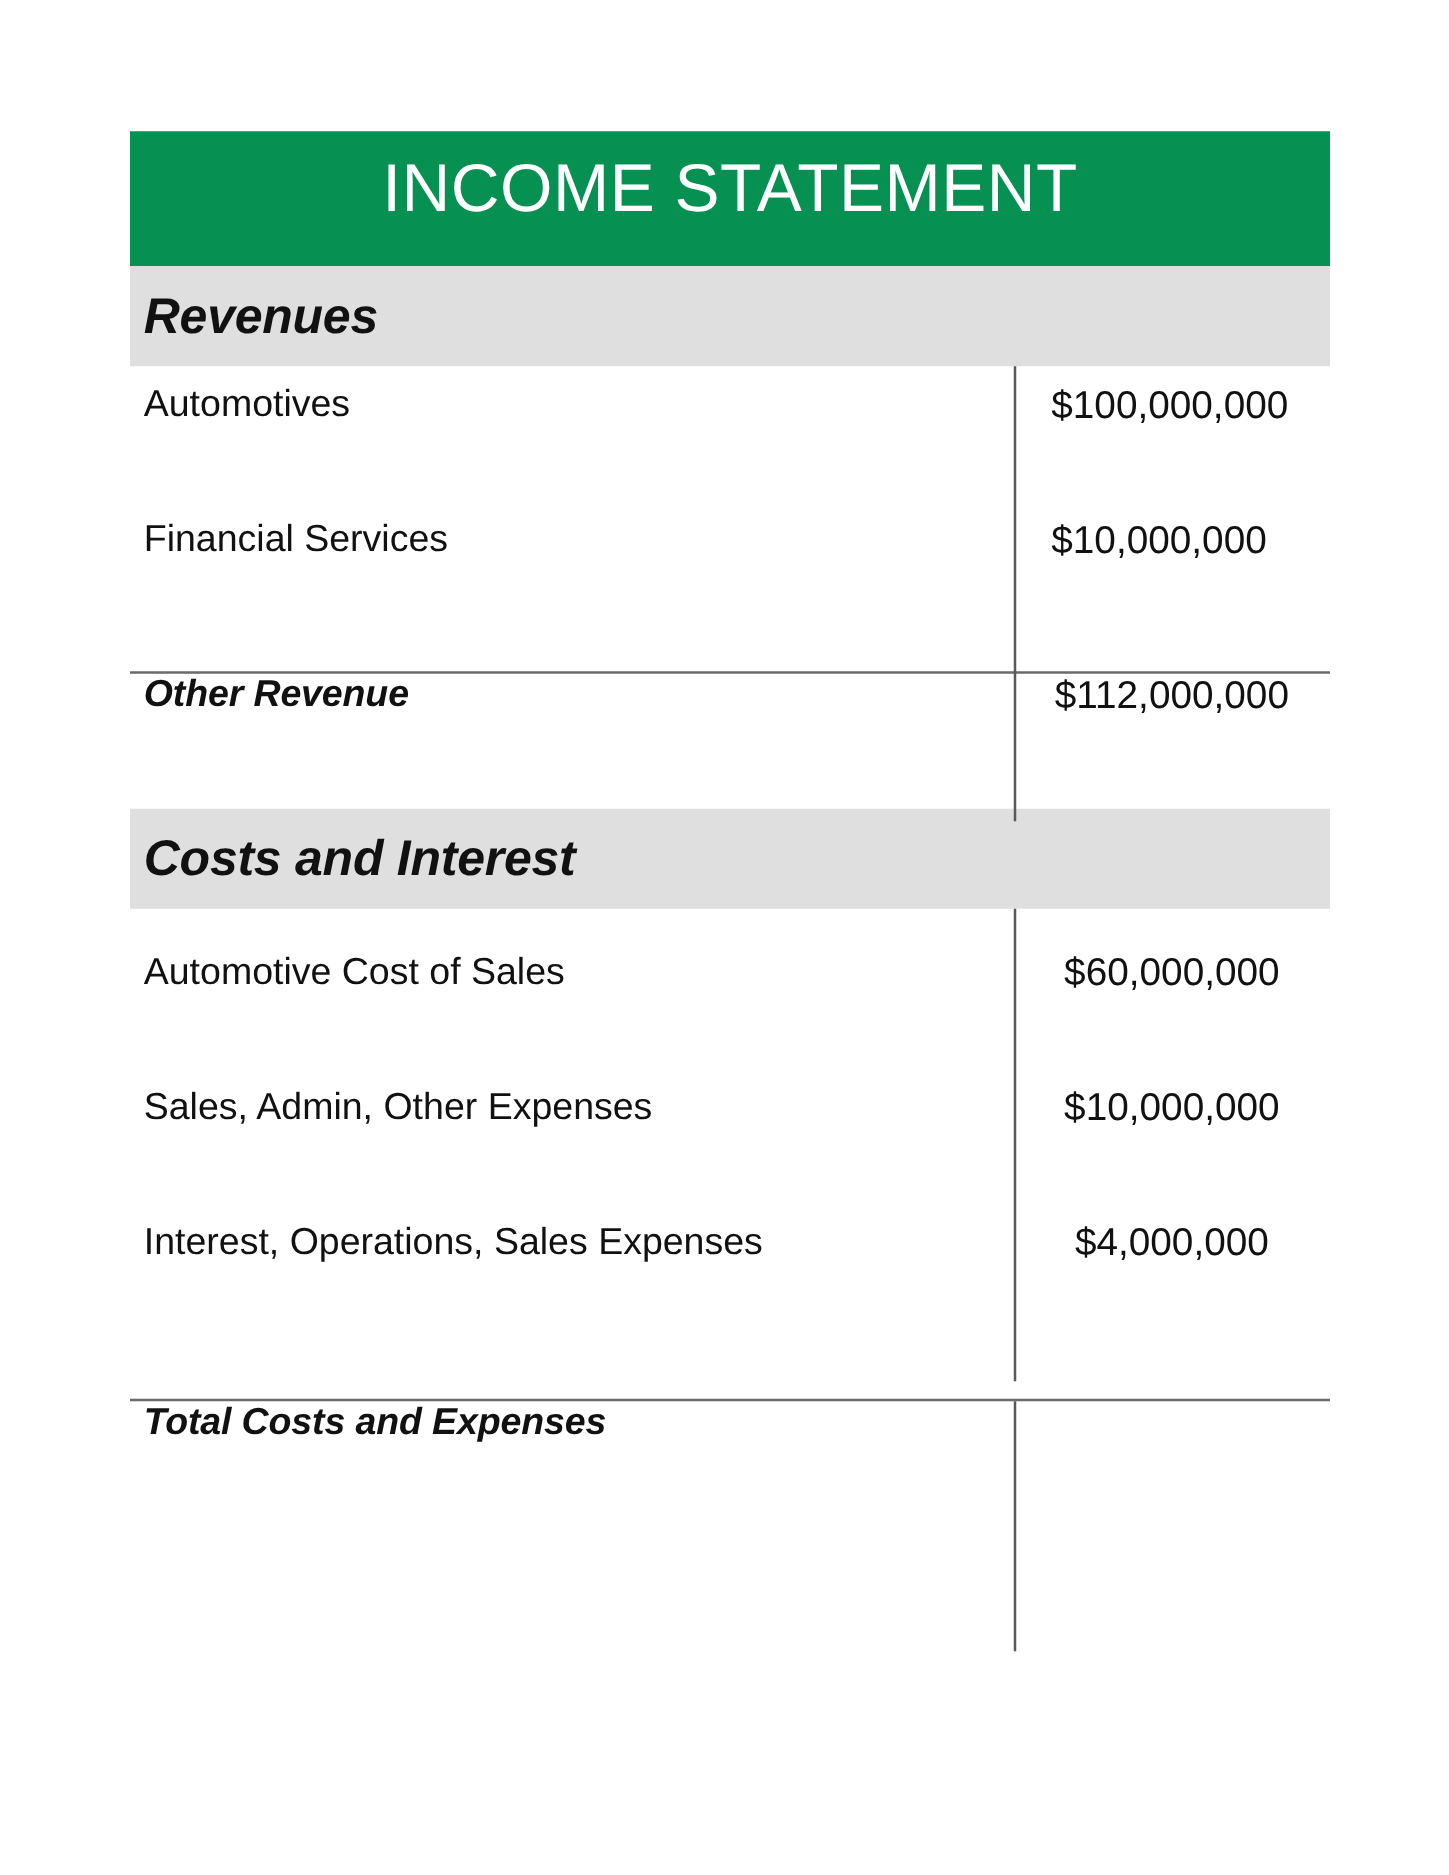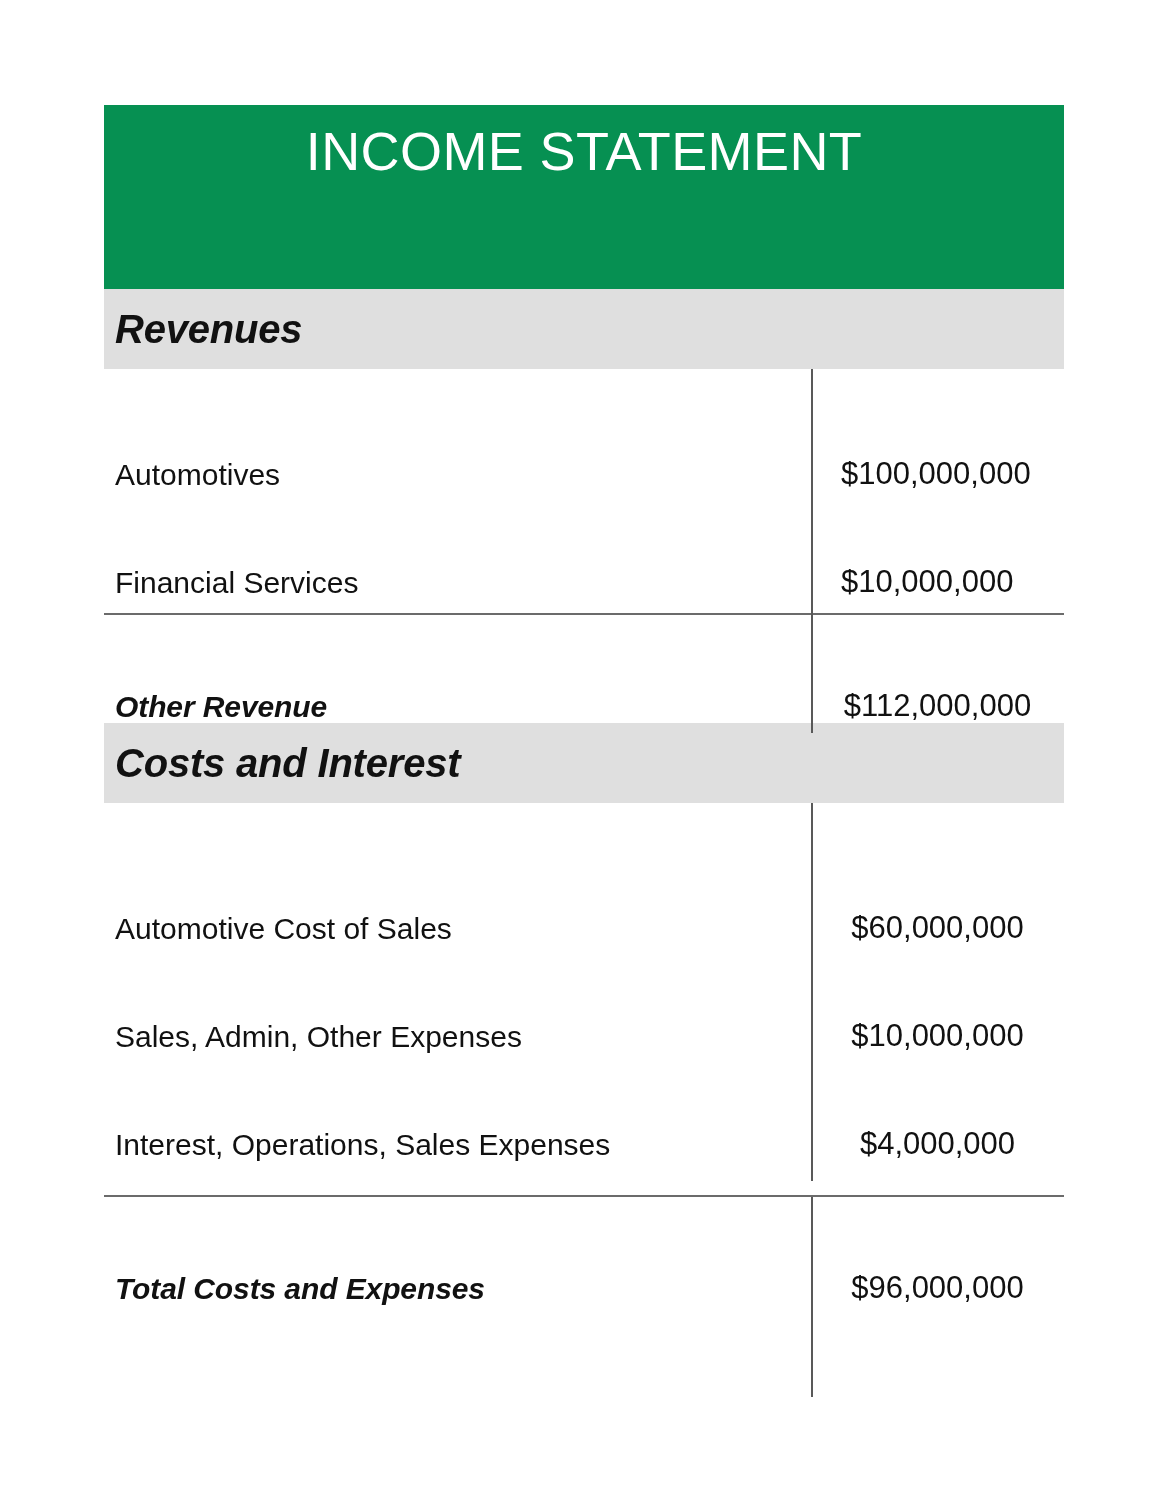--- a/index.html
+++ b/index.html
@@ -24,21 +24,21 @@
     position: absolute;
     left: 104px;
     top: 105px;
     width: 960px;
   }
 
   
   .banner {
     background: #069052;
     width: 960px;
-    height: 184px;
+    height: 108px;
     padding-top: 16px;
     text-align: center;
     color: #ffffff;
   }
   .banner-title {
     font-size: 54px;
     font-weight: 300;
     line-height: 1.12;
     letter-spacing: 0.4px;
     color: #ffffff;
@@ -81,41 +81,40 @@
     position: absolute;
     left: 707px;
     top: 0;
     width: 2px;
     background: #595959;
   }
 
   
   .row {
     display: flex;
-    align-items: flex-end;
+    align-items: flex-start;
     height: 108px;
     width: 960px;
   }
   .row-label {
     width: 707px;
     padding-left: 11px;
     font-size: 30px;
     font-weight: 400;
     color: #111111;
     line-height: 1.1;
   }
   .row-value {
     width: 253px;
     padding-left: 30px;
     font-size: 31px;
     font-weight: 400;
     color: #111111;
     line-height: 1.1;
     white-space: nowrap;
-    margin-top: 28px;
   }
   .row-value.centered {
     padding-left: 0;
     text-align: center;
   }
 
   
   .total-rule {
     width: 960px;
     height: 2px;
@@ -203,18 +202,17 @@
       <div class="spacer-md"></div>
     </div>
 
     <div class="total-rule"></div>
 
     <div class="section-body">
       <div class="col-divider" style="top:0; height:200px;"></div>
 
       <div class="row total">
         <div class="row-label">Total Costs and Expenses</div>
-        <div class="row-value centered">$96,000,000</div>
       </div>
     </div>
 
   </div>
 </div>
 
 </body></html>

